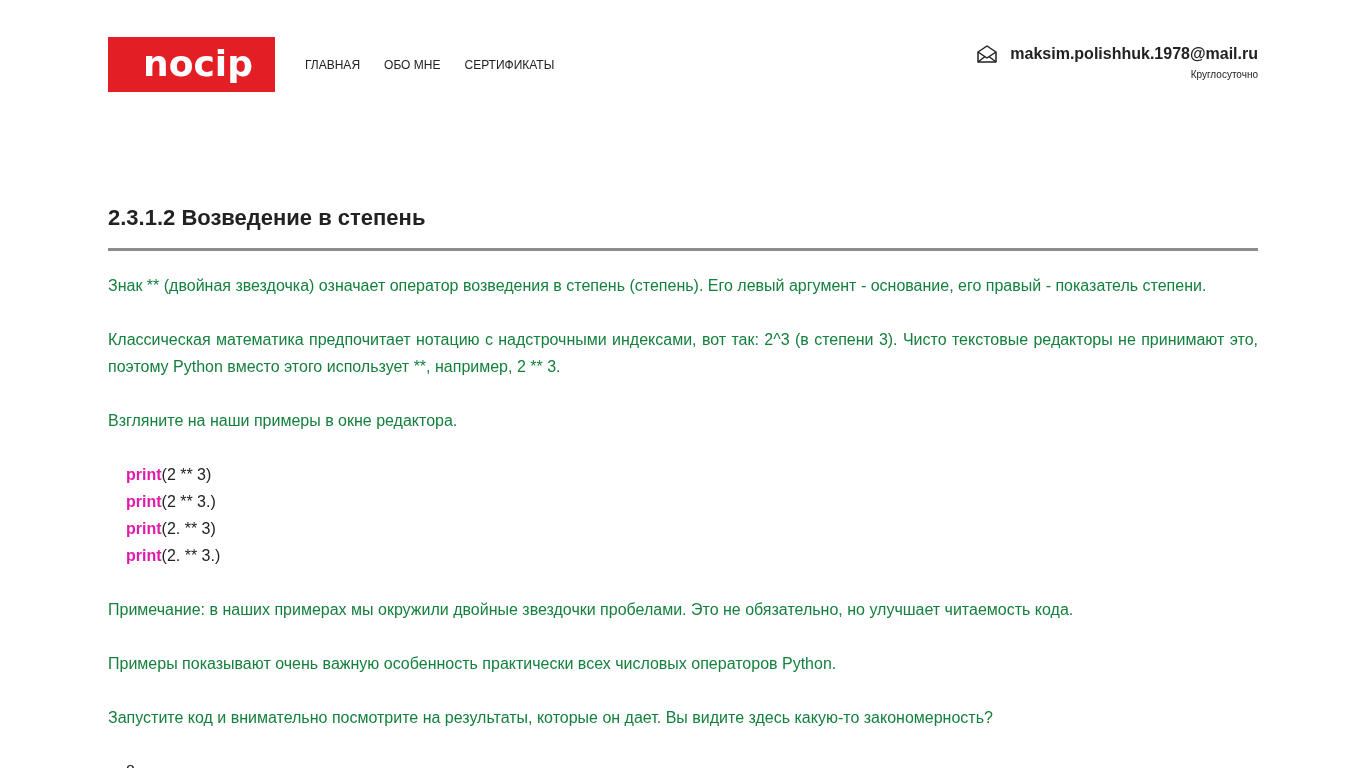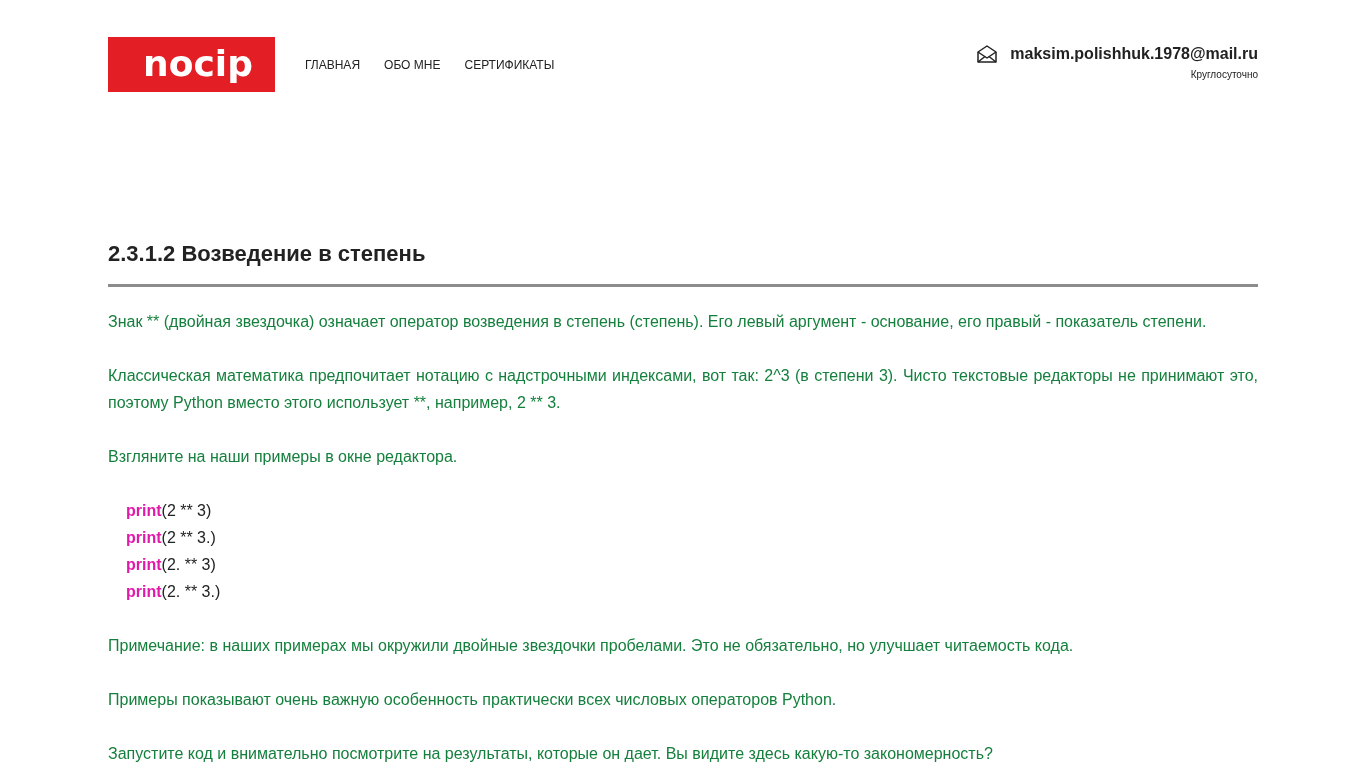--- a/index.html
+++ b/index.html
@@ -94,21 +94,20 @@
       left: 108px;
       top: 204px;
       width: 1150px;
     }
     .title {
       font-size: 22px;
       font-weight: bold;
       color: #222222;
       line-height: 28px;
       height: 44px;
-      margin-top: 36px;
     }
     .rule {
       height: 3px;
       background: #8c8c8c;
       width: 1150px;
     }
     .para {
       font-size: 16px;
       line-height: 27px;
       color: #15803d;

